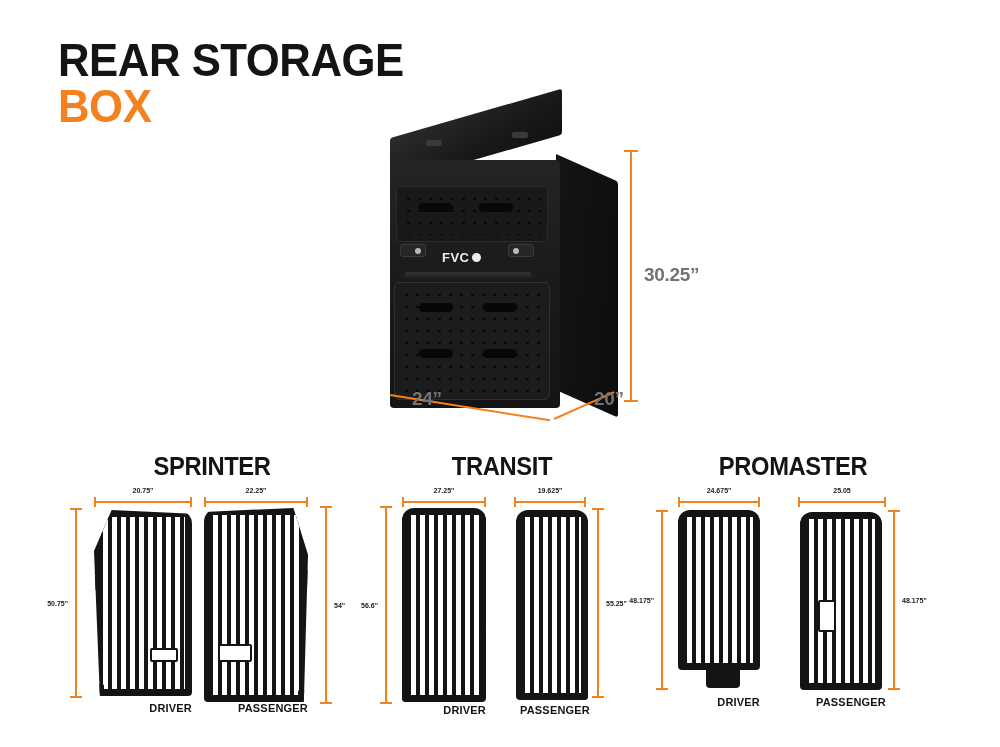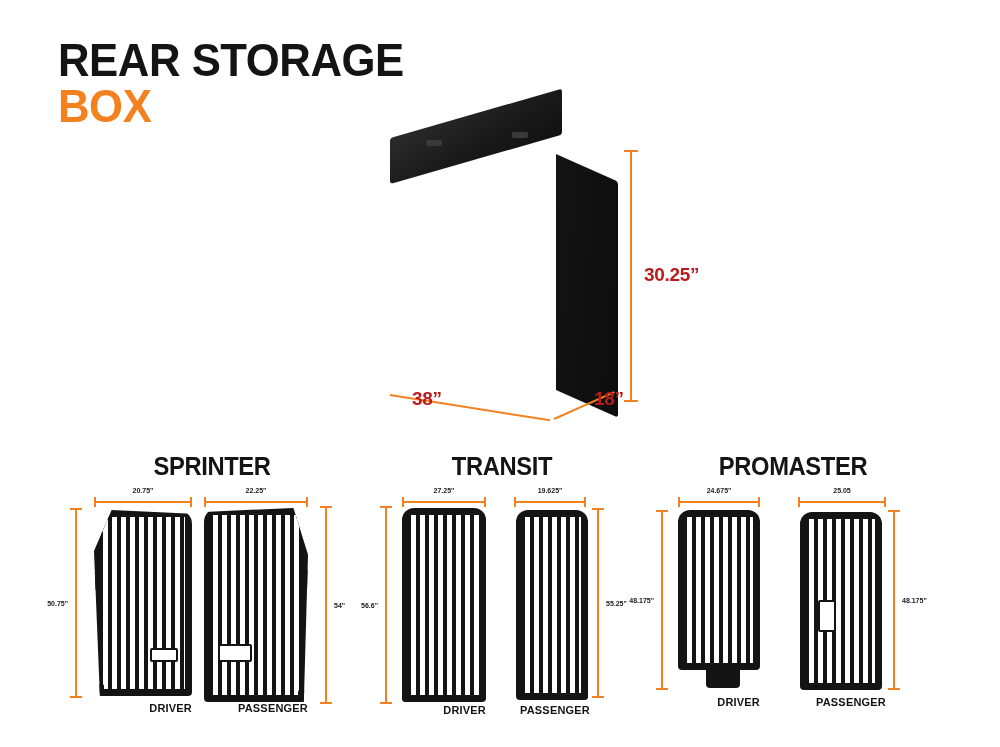--- a/index.html
+++ b/index.html
@@ -100,21 +100,21 @@
   }
   #fvc-logo .mark {
     width: 9px; height: 9px; border-radius: 50%;
     background: #ededed; display: inline-block;
   }
 
   
   .dim-line { position: absolute; background: #F4811F; }
   .dim-cap  { position: absolute; background: #F4811F; }
   .dim-text {
-    position: absolute; font-weight: 700; color: #b91c1c;
+    position: absolute; font-weight: 700; color: #737373;
     font-size: 19px; letter-spacing: -0.3px; white-space: nowrap;
   }
 
   
   .variant { position: absolute; top: 452px; height: 260px; }
   .variant-title {
     position: absolute; top: 0; left: 0; width: 100%;
     text-align: center; font-weight: 700; font-size: 25px;
     letter-spacing: -0.4px; color: #141414;
     transform: scaleX(0.95);
@@ -167,32 +167,61 @@
 
 <div id="hero">
 
   <div class="hero-box-wrap">
     <div class="box-top"></div>
     <div class="box-side"></div>
 
     <div class="hinge" style="left:36px; top:2px;"></div>
     <div class="hinge" style="left:122px; top:-6px;"></div>
 
+    <div class="box-front">
+      <div class="panel-upper">
+        <div class="slot-grid"></div>
+        <div class="oval" style="left:22px; top:16px;"></div>
+        <div class="oval" style="left:82px; top:16px;"></div>
+      </div>
+
+      <div class="latch" style="left:10px; top:84px;">
+          <span class="dot"></span>
+        </div>
+      <div class="latch" style="left:118px; top:84px;">
+          <span class="dot" style="right:auto;left:4px;"></span>
+        </div>
+
+      <div id="fvc-logo">
+        <span>FVC</span>
+          <span class="mark"></span>
+      </div>
+
+      <div class="handle"></div>
+
+      <div class="panel-lower">
+        <div class="slot-grid"></div>
+        <div class="oval" style="left:24px; top:20px;"></div>
+        <div class="oval" style="left:88px; top:20px;"></div>
+        <div class="oval" style="left:24px; top:66px;"></div>
+        <div class="oval" style="left:88px; top:66px;"></div>
+      </div>
+    </div>
   </div>
 
   <div class="dim-line" style="left:248px; top:22px; width:2px; height:252px;"></div>
   <div class="dim-cap" style="left:242px; top:22px;  width:14px; height:2px;"></div>
   <div class="dim-cap" style="left:242px; top:272px; width:14px; height:2px;"></div>
   <div class="dim-text" style="left:262px; top:136px;">30.25”</div>
 
   <div class="dim-line" style="left:8px; top:266px; width:162px; height:2px; transform:rotate(9deg); transform-origin:left center;"></div>
-  <div class="dim-text" style="left:30px; top:260px;">38”</div>
+  <div class="dim-text" style="left:30px; top:260px;">24”</div>
 
   <div class="dim-line" style="left:172px; top:290px; width:66px; height:2px; transform:rotate(-24deg); transform-origin:left center;"></div>
-  <div class="dim-text" style="left:212px; top:260px;">18”</div>
+  <div class="dim-text" style="left:212px; top:260px;">20”</div>
 </div>
 
 <div class="variant" id="variant-0" style="left:62px; width:300px;">
   <div class="variant-title">SPRINTER</div>
 
   <div class="w-dim" style="left:32px; width:98px; top:36px;">
     <div class="wlabel">20.75"</div>
     <div class="wline"></div>
       <div class="wcap" style="left:0"></div>
       <div class="wcap" style="right:0"></div>

